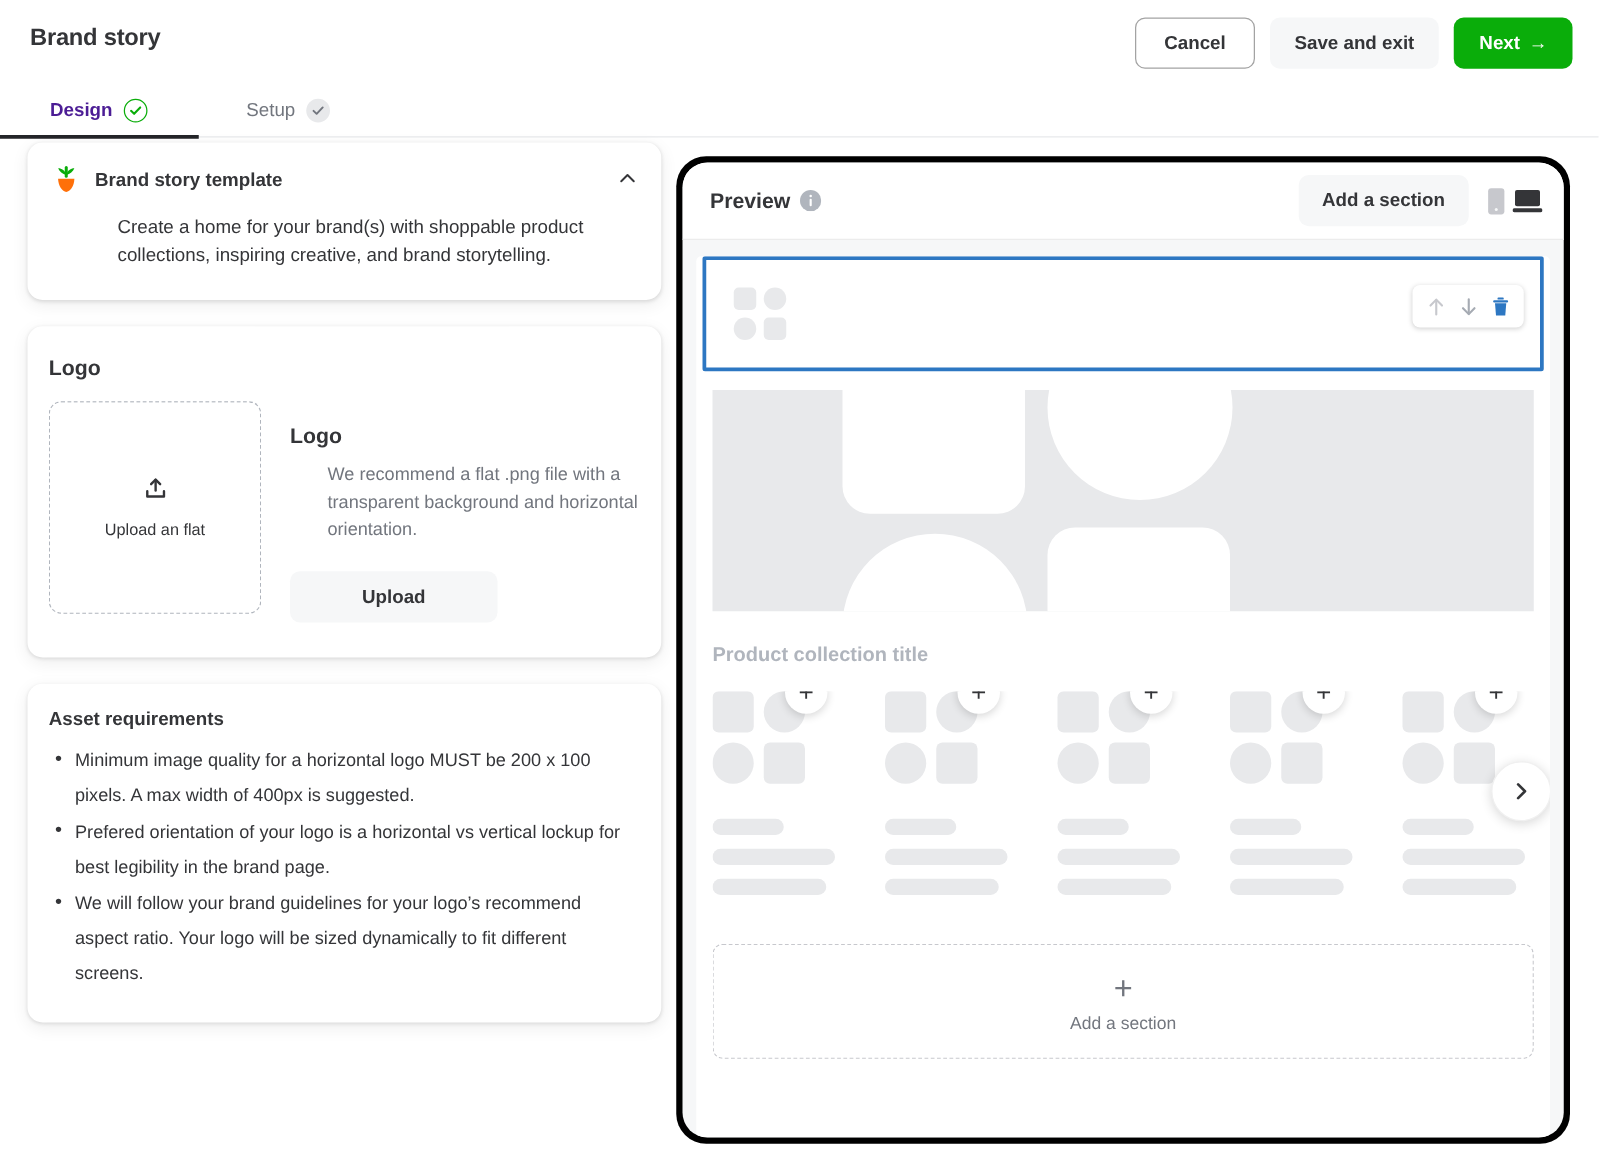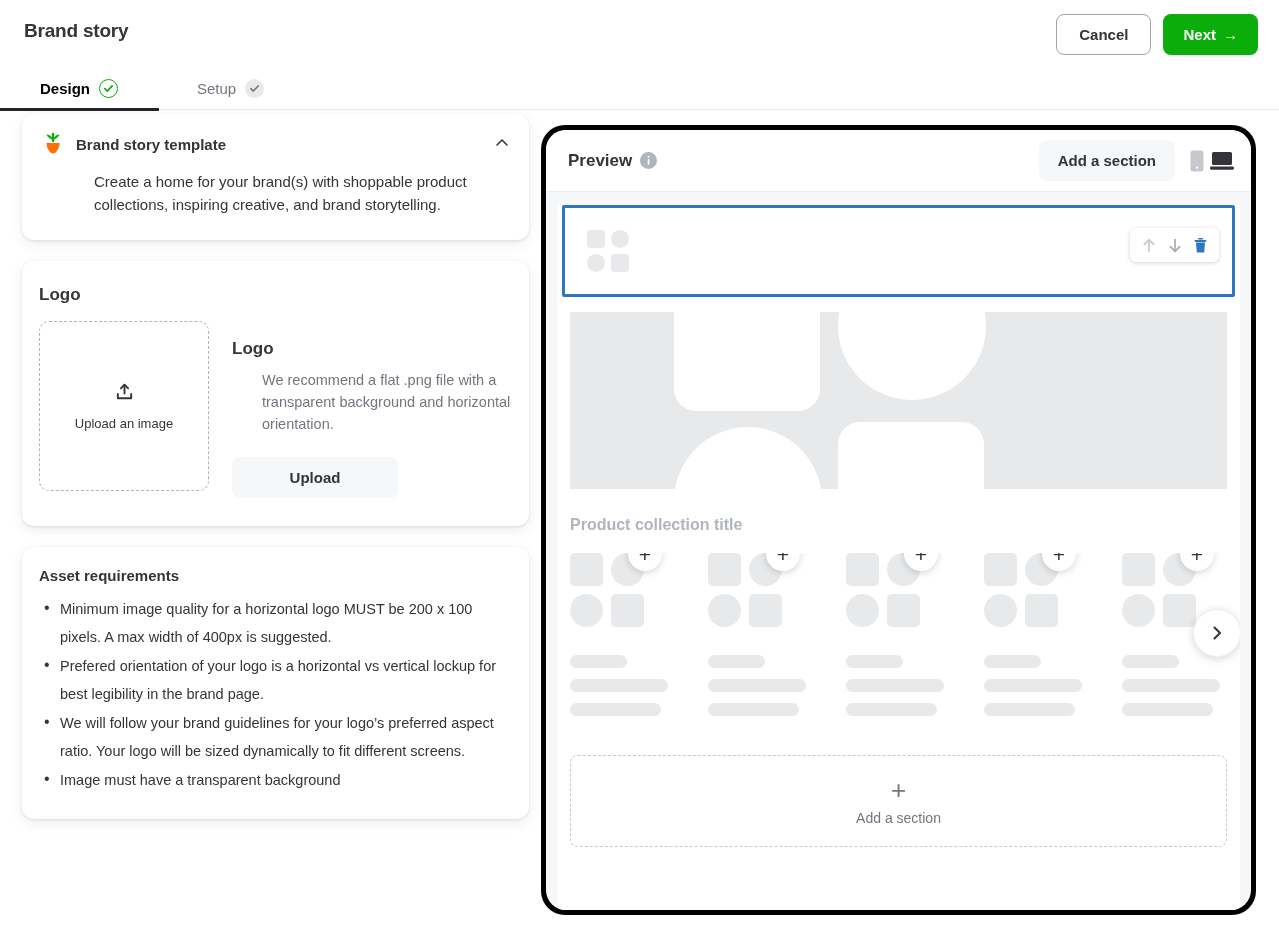--- a/index.html
+++ b/index.html
@@ -46,21 +46,21 @@
   .tabs {
     position: absolute; left: 0; top: 66px;
     width: 1279px; height: 44px;
     border-bottom: 1px solid #e8e9eb;
   }
   .tab {
     position: absolute; top: 0; height: 44px;
     display: flex; align-items: center; gap: 9px;
     font-size: 15px; cursor: pointer;
   }
-  .tab-design { left: 40px; font-weight: 600; color: #000000; }
+  .tab-design { left: 40px; font-weight: 600; color: #4c1d95; }
   .tab-setup  { left: 197px; font-weight: 400; color: #72767e; }
   .tab-design::after {
     content: ""; position: absolute; left: -40px; right: -41px; bottom: -1px;
     height: 3px; background: #242529;
   }
   .chk {
     width: 19px; height: 19px; border-radius: 50%;
     display: inline-flex; align-items: center; justify-content: center;
     flex: 0 0 auto;
   }
@@ -236,20 +236,21 @@
   .add-zone .lbl { font-size: 14px; color: #72767e; }
 </style>
 </head>
 <body>
 
 <div class="topbar">
   <div class="page-title">Brand story</div>
 
   <div class="top-actions">
     <button class="btn btn-cancel">Cancel</button>
+    <button class="btn btn-save">Save and exit</button>
     <button class="btn btn-next">
       <span>Next</span>
       <span class="arrow">→</span>
     </button>
   </div>
 
   <div class="tabs">
     <div class="tab tab-design">
       <span>Design</span>
       <span class="chk chk-green">
@@ -299,37 +300,36 @@
       <h3>Logo</h3>
       <div class="logo-row">
         <div class="dropzone">
           <span>
             <svg width="21" height="21" viewBox="0 0 22 22">
               <path d="M11 3 L11 12" stroke="#343538" stroke-width="2" stroke-linecap="round"></path>
               <path d="M7.2 6.6 L11 2.8 L14.8 6.6" stroke="#343538" stroke-width="2" fill="none" stroke-linecap="round" stroke-linejoin="round"></path>
               <path d="M4 12.5 L4 17 L18 17 L18 12.5" stroke="#343538" stroke-width="2" fill="none" stroke-linecap="round" stroke-linejoin="round"></path>
             </svg>
           </span>
-          <span class="dz-label">Upload an image</span>
+          <span class="dz-label">Upload an flat</span>
         </div>
         <div class="logo-info">
           <h4>Logo</h4>
           <p>We recommend a flat .png file with a transparent background and horizontal orientation.</p>
           <button class="btn-upload">Upload</button>
         </div>
       </div>
     </div>
 
     <div class="card card-assets">
       <h3>Asset requirements</h3>
       <ul>
         <li>Minimum image quality for a horizontal logo MUST be 200 x 100 pixels. A max width of 400px is suggested.</li>
         <li>Prefered orientation of your logo is a horizontal vs vertical lockup for best legibility in the brand page.</li>
-        <li>We will follow your brand guidelines for your logo’s preferred aspect ratio. Your logo will be sized dynamically to fit different screens.</li>
-        <li>Image must have a transparent background</li>
+        <li>We will follow your brand guidelines for your logo’s recommend aspect ratio. Your logo will be sized dynamically to fit different screens.</li>
       </ul>
     </div>
   </div>
 
   <div class="device">
     <div class="device-screen">
 
       <div class="preview-head">
         <span class="preview-title">Preview</span>
         <span class="info-icon">

